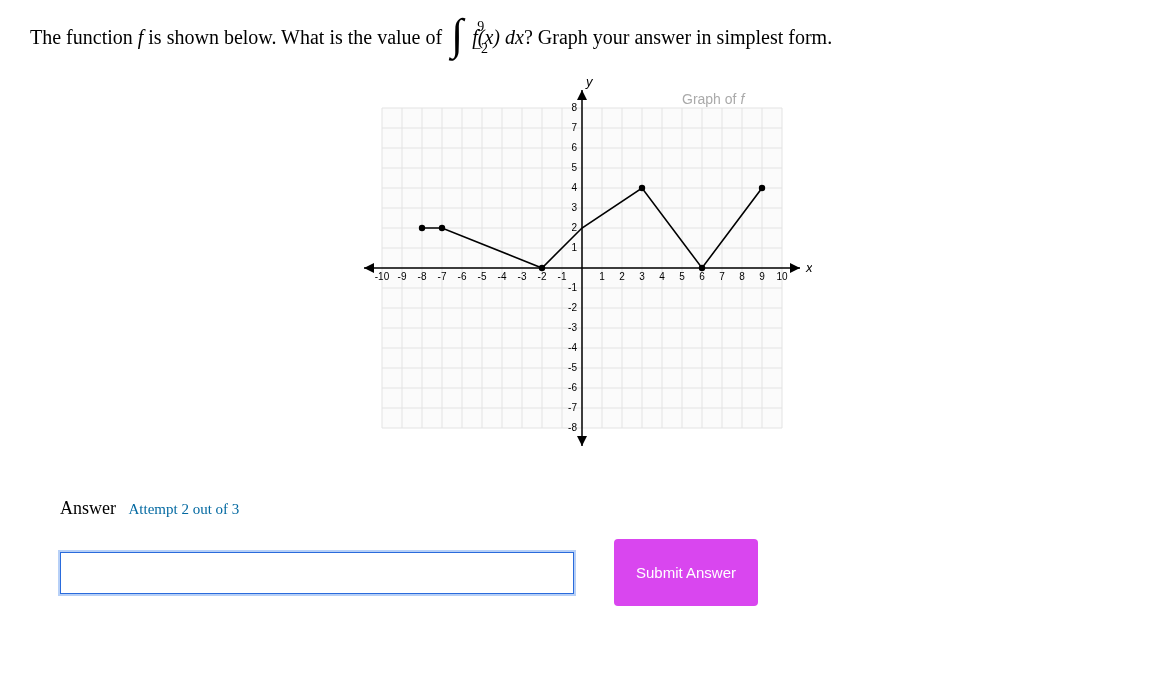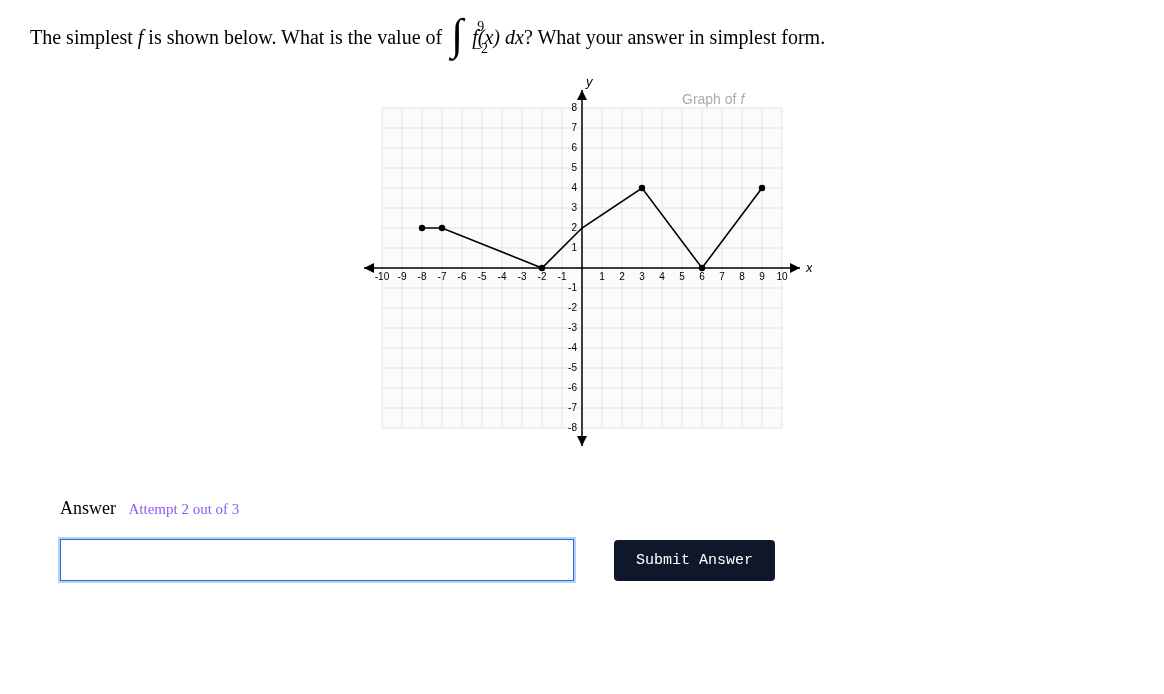--- a/index.html
+++ b/index.html
@@ -27,59 +27,59 @@
   .chart-wrap {
     display: flex;
     justify-content: center;
     margin: 10px 0 40px 0;
   }
   .answer-row {
     font-size: 18px;
     margin: 10px 0 20px 30px;
   }
   .answer-label { font-weight: normal; }
-  .attempt { color: #8b5cf6; font-size: 15px; margin-left: 8px;}
+  .attempt { color: #0369a1; font-size: 15px; margin-left: 8px;}
   .input-row {
     display: flex;
     align-items: center;
     gap: 40px;
     margin-left: 30px;
   }
   .answer-input {
     width: 500px;
     height: 36px;
     border: 1.5px solid #2a6bdc;
     outline: 2px solid #b7d0f7;
     padding: 2px 6px;
     font-size: 16px;
     font-family: Georgia, serif;
   }
   .submit-btn {
-    background: #0f172a;
+    background: #d946ef;
     color: #fff;
     border: none;
     border-radius: 4px;
-    padding: 12px 22px;
+    padding: 25px 22px;
     font-size: 15px;
-    font-family: Liberation Mono, monospace;
+    font-family: Liberation Sans, sans-serif;
     cursor: pointer;
   }
   svg text { font-family: Arial, sans-serif; }
 </style>
 </head>
 <body>
 
 <div class="question">
-  <span>The simplest </span><span class="math-f">f</span><span> is shown below. What is the value of </span>
+  <span>The function </span><span class="math-f">f</span><span> is shown below. What is the value of </span>
   <span class="integral-block">
     <span class="int-sym">∫</span>
     <span class="int-upper">9</span>
     <span class="int-lower">−2</span>
   </span>
-  <span style="font-style:italic; "><span class="math-f">f</span>(<span style="font-style:italic">x</span>) <span style="font-style:italic">dx</span></span><span>? What your answer in simplest form.</span>
+  <span style="font-style:italic; "><span class="math-f">f</span>(<span style="font-style:italic">x</span>) <span style="font-style:italic">dx</span></span><span>? Graph your answer in simplest form.</span>
 </div>
 
 <div class="chart-wrap">
   <svg id="chart-svg" width="460" height="380">
       <rect x="30" y="30" width="400" height="320" fill="#fbfbfb"></rect>
       <line x1="30" y1="350" x2="30" y2="30" stroke="#e3e3e3" stroke-width="1"></line>
       <line x1="50" y1="350" x2="50" y2="30" stroke="#e3e3e3" stroke-width="1"></line>
       <line x1="70" y1="350" x2="70" y2="30" stroke="#e3e3e3" stroke-width="1"></line>
       <line x1="90" y1="350" x2="90" y2="30" stroke="#e3e3e3" stroke-width="1"></line>
       <line x1="110" y1="350" x2="110" y2="30" stroke="#e3e3e3" stroke-width="1"></line>

